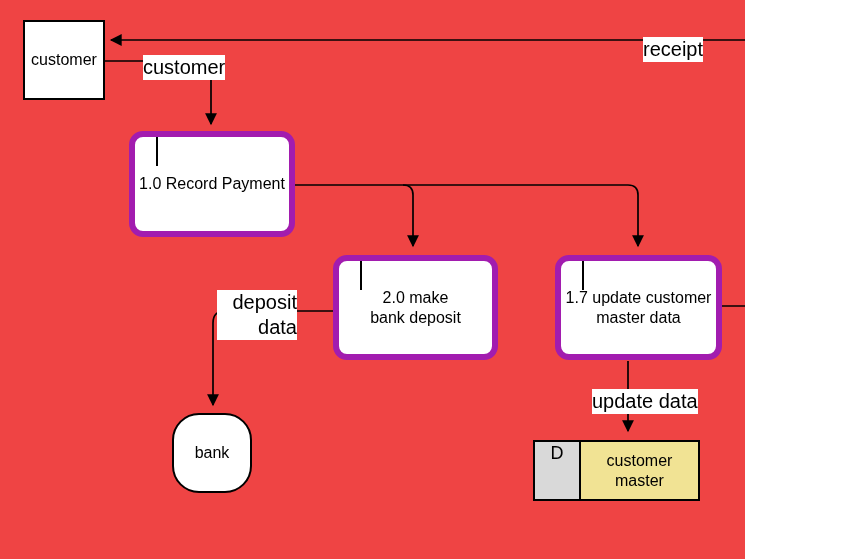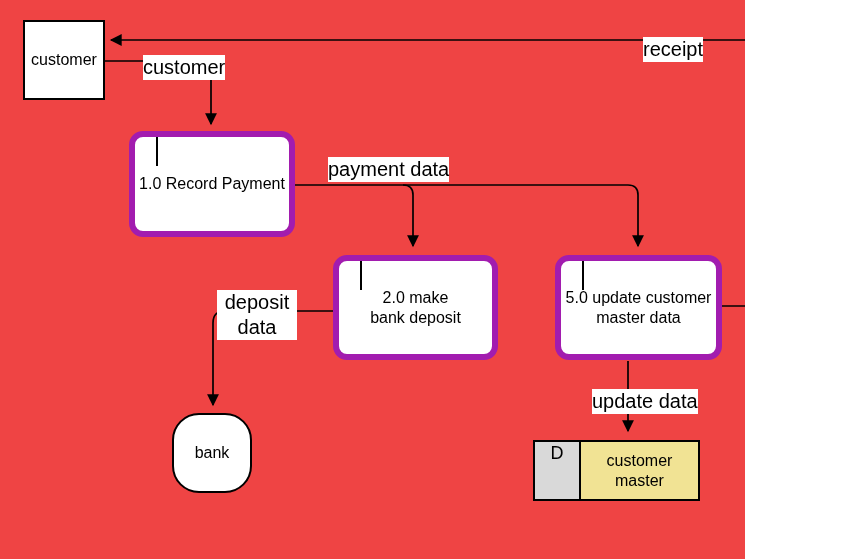--- a/index.html
+++ b/index.html
@@ -99,21 +99,21 @@
     white-space: pre-line;
   }
   
   .flow-label {
     position: absolute;
     font-size: 20px;
     line-height: 1.25;
     white-space: pre-line;
     background: #ffffff;
   }
-  .flow-label.centered { text-align: center; }
+  .flow-label.centered { text-align: right; }
 </style>
 </head>
 <body>
 
 <div class="canvas">
 
   <svg class="edges" viewBox="0 0 855 559">
     <defs>
       <marker id="arrow" viewBox="0 0 10 10" refX="9" refY="5" markerWidth="9" markerHeight="7" orient="auto-start-reverse">
         <path d="M0,0 L10,5 L0,10 Z" fill="#000000"></path>
@@ -151,35 +151,34 @@
     </div>
     <div class="body">2.0 make
 bank deposit</div>
     <div class="band-bottom"></div>
   </div>
 
   <div class="process" style="left:555px; top:255px; width:167px; height:105px;">
     <div class="band-top">
       <div class="tab-divider"></div>
     </div>
-    <div class="body">5.0 update customer
+    <div class="body">1.7 update customer
 master data</div>
     <div class="band-bottom"></div>
   </div>
 
   <div class="ext-entity" style="left:172px; top:413px; width:80px; height:80px;border-radius:27px;">
     <span>bank</span>
   </div>
 
   <div class="datastore" style="left:533px; top:440px; width:167px; height:61px;">
     <div class="ds-id">D</div>
     <div class="ds-body">customer
 master</div>
   </div>
 
   <div class="flow-label" style="left:143px; top:55px;">customer</div>
   <div class="flow-label" style="left:643px; top:37px;">receipt</div>
-  <div class="flow-label" style="left:328px; top:157px;">payment data</div>
   <div class="flow-label centered" style="left:217px; top:290px; width:80px;">deposit
 data</div>
   <div class="flow-label" style="left:592px; top:389px;">update data</div>
 
 </div>
 
 </body></html>

